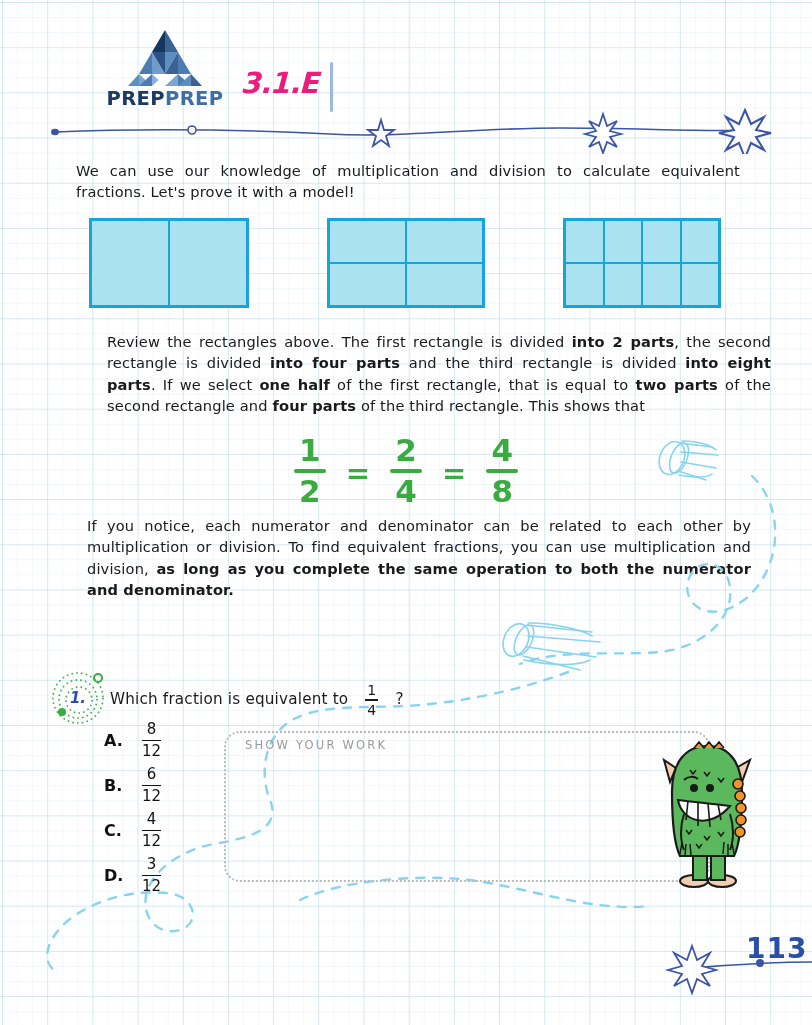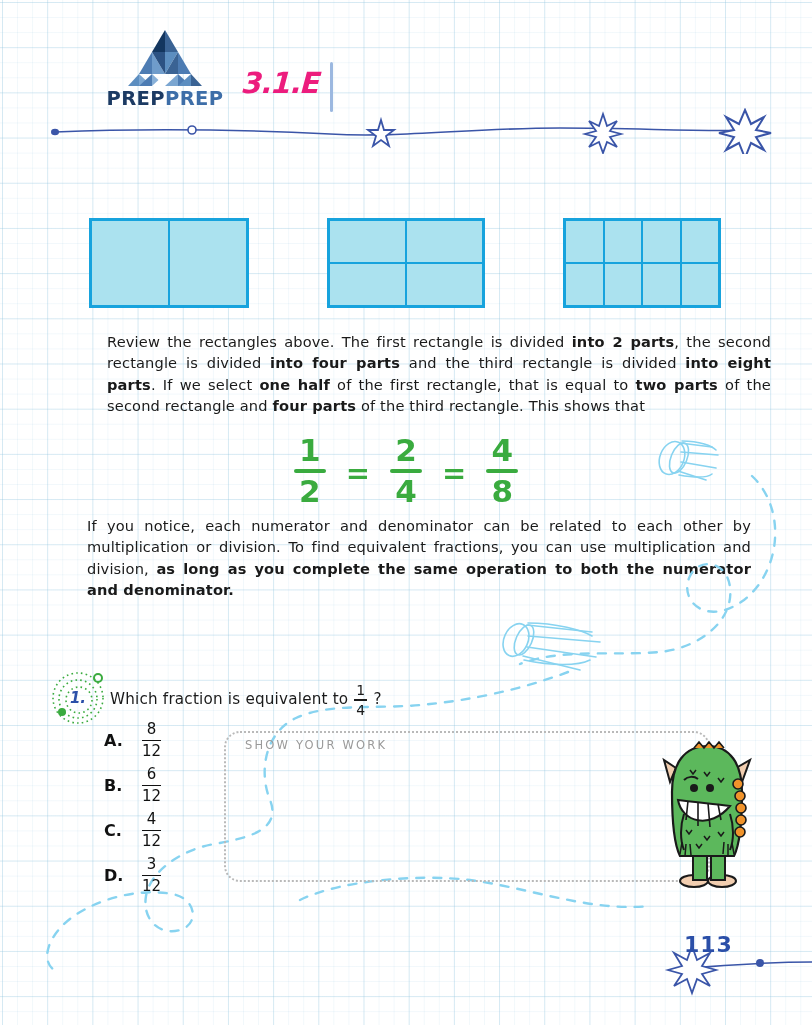--- a/index.html
+++ b/index.html
@@ -167,21 +167,21 @@
     color: #2b4fa8;
   }
   .q-text {
     position: absolute;
     left: 110px; top: 682px;
     font-family: "DejaVu Sans", sans-serif;
     font-size: 15.2px;
     color: #1a1a1a;
     display: flex;
     align-items: center;
-    gap: 6px;
+    gap: 17px;
     letter-spacing: 0.2px;
   }
   .q-frac {
     display: inline-flex;
     flex-direction: column;
     align-items: center;
     line-height: 1;
     font-weight: 400;
     transform: translateY(1px);
   }
@@ -244,24 +244,24 @@
   }
   .mascot {
     position: absolute;
     left: 660px; top: 740px;
     width: 96px; height: 150px;
   }
 
   
   .page-num {
     position: absolute;
-    left: 684px; top: 932px;
-    font-family: "DejaVu Sans", sans-serif;
-    font-weight: 700;
-    font-size: 22px;
+    left: 746px; top: 932px;
+    font-family: "DejaVu Sans", sans-serif;
+    font-weight: 700;
+    font-size: 28px;
     color: #2b4fa8;
     letter-spacing: 1px;
   }
 </style>
 </head>
 <body>
 
 <div class="page">
 
   <div class="header">
@@ -296,20 +296,21 @@
 
   <svg class="header-rule" viewBox="0 0 812 46">
     <path d="M55,24 C150,20 250,22 330,26 C400,30 470,20 560,20 C640,20 700,24 755,22" stroke="#3a55a8" stroke-width="1.6" fill="none"></path>
     <ellipse cx="55" cy="24" rx="4" ry="3.2" fill="#3a55a8"></ellipse>
     <circle cx="192" cy="22" r="4" fill="#ffffff" stroke="#3a55a8" stroke-width="1.6"></circle>
     <polygon points="381,12 384,22 394,22 386,28 389,38 381,32 373,38 376,28 368,22 378,22" fill="#ffffff" stroke="#3a55a8" stroke-width="1.8"></polygon>
     <polygon points="603,6 607,18 617,13 610,23 621,26 610,29 617,39 607,34 603,45 599,34 589,39 596,29 585,26 596,23 589,13 599,18" fill="#ffffff" stroke="#3a55a8" stroke-width="1.8"></polygon>
     <polygon points="745,2 751,16 764,9 756,22 771,25 756,29 764,42 751,35 745,50 739,35 726,42 734,29 719,25 734,22 726,9 739,16" fill="#ffffff" stroke="#3a55a8" stroke-width="2"></polygon>
   </svg>
 
+  <div class="para" id="para1">We can use our knowledge of multiplication and division to calculate equivalent fractions. Let's prove it with a model!</div>
 
   <div class="rects">
     <div class="rect-group" id="rectA">
       <div class="cell"></div>
       <div class="cell"></div>
     </div>
     <div class="rect-group" id="rectB">
       <div class="cell"></div>
       <div class="cell"></div>
       <div class="cell"></div>

